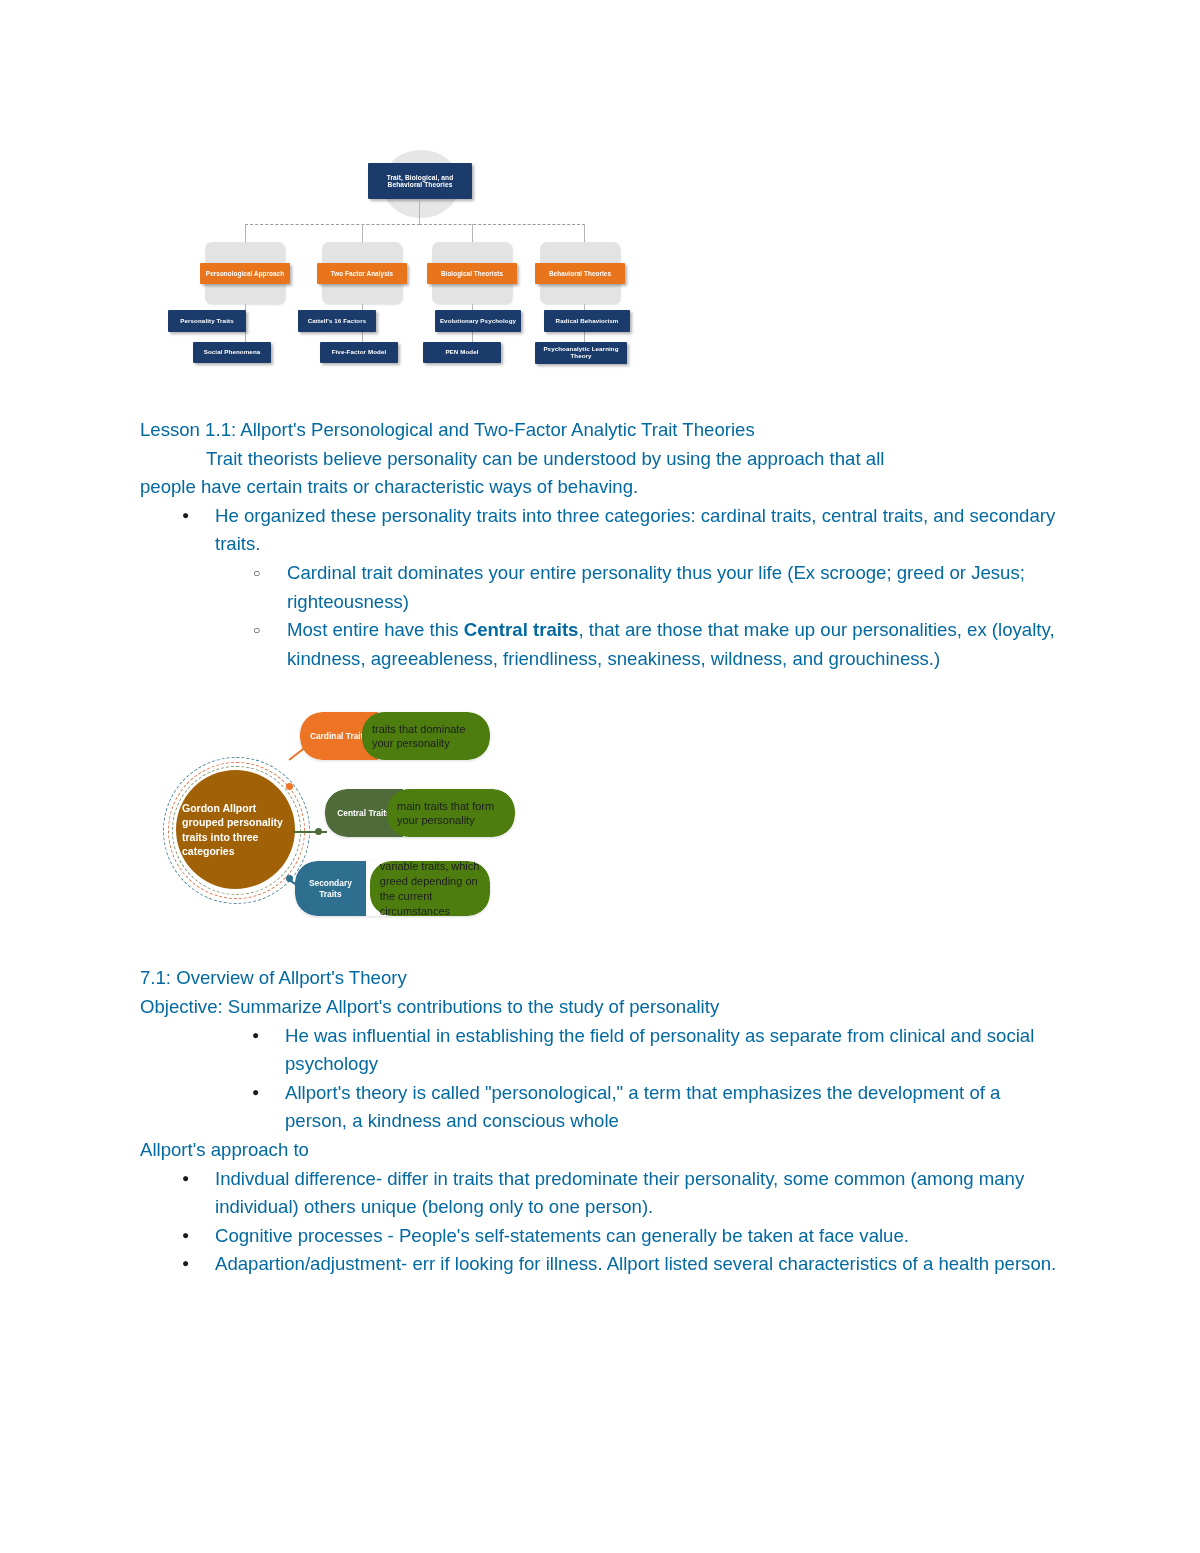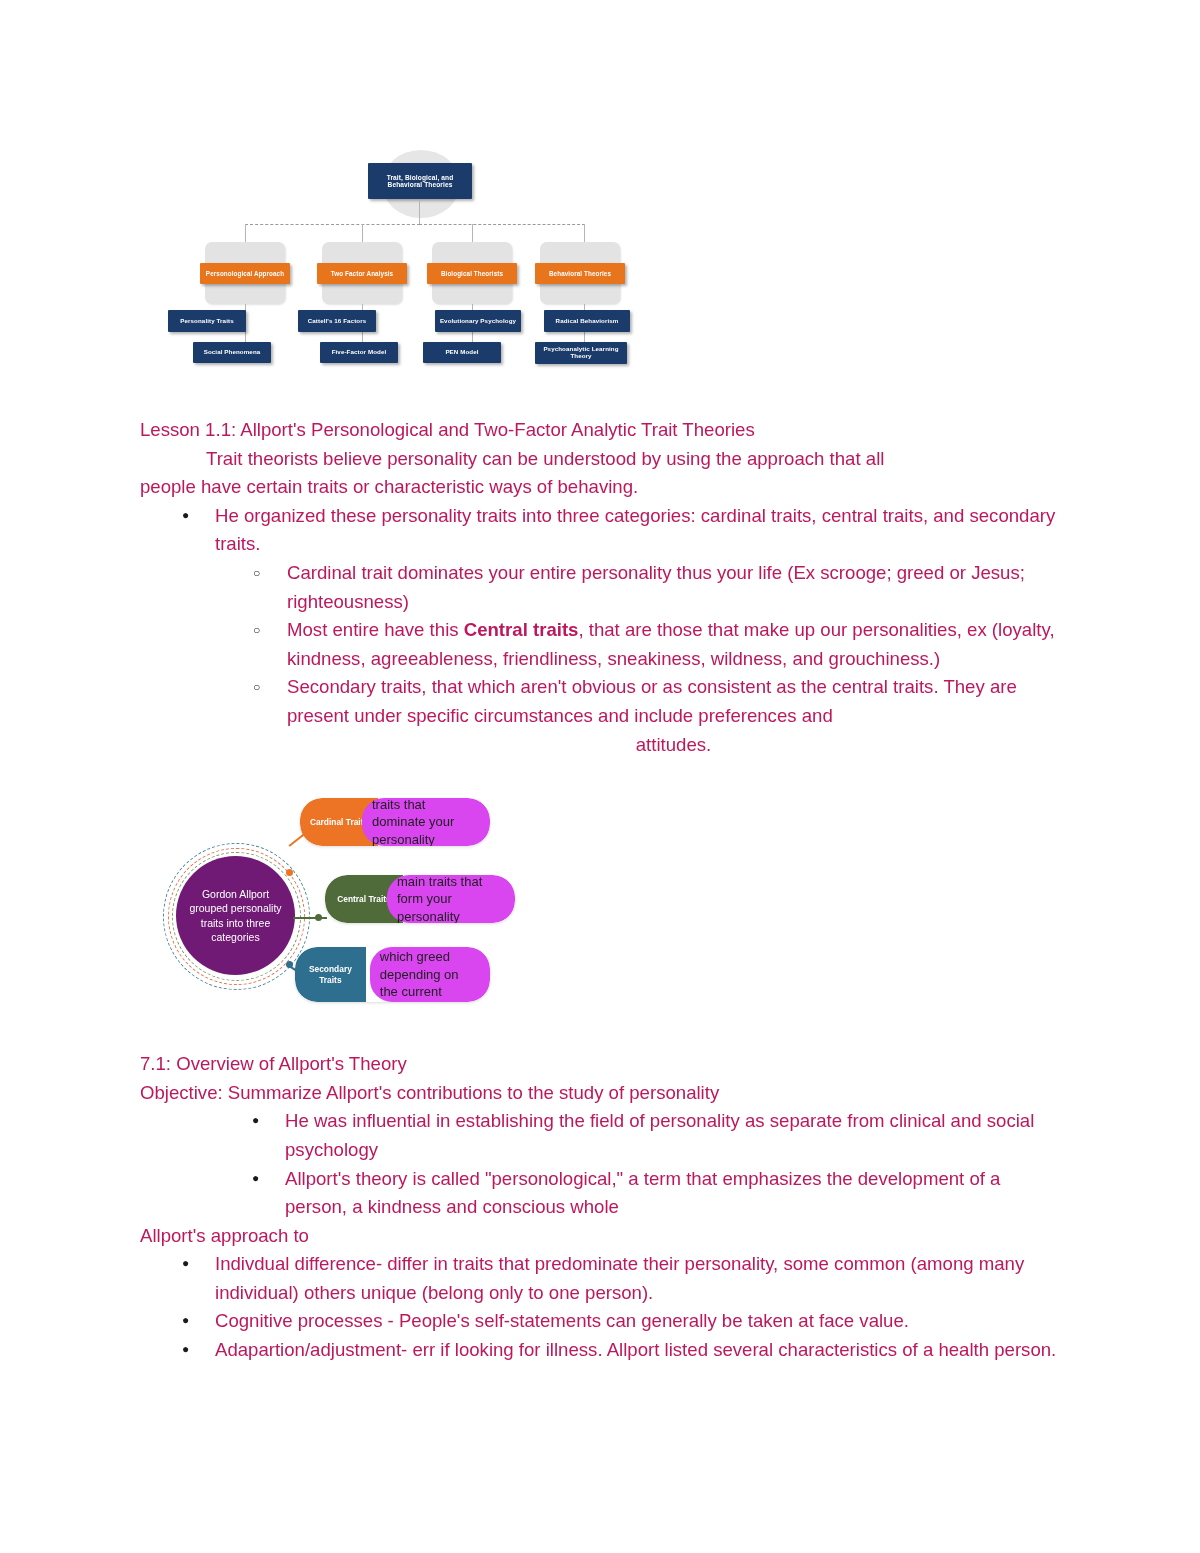--- a/index.html
+++ b/index.html
@@ -107,21 +107,21 @@
   #lf8 { left: 395px; top: 192px; width: 92px; height: 22px; }
 
   
   .body-text {
     margin: 0;
     padding: 0 0 0 140px;
     width: 1060px;
     box-sizing: border-box;
     font-size: 18.6px;
     line-height: 28.6px;
-    color: #be185d;
+    color: #0369a1;
   }
   .ln {
     margin: 0;
     font-size: 18.6px;
     line-height: 28.6px;
     max-width: 915px;
   }
   .ln.indent-tab { text-indent: 66px; }
   p.tight { margin: 0; }
 
@@ -201,30 +201,30 @@
     width: 127px; height: 127px;
     border-radius: 50%;
     border: 1.3px dashed #5f7a46;
     opacity: .8;
   }
   .cf-circle {
     position: absolute;
     left: 21px; top: 61px;
     width: 119px; height: 119px;
     border-radius: 50%;
-    background: #701a75;
+    background: #a16207;
     color: #fff;
     display: flex;
     align-items: center;
     justify-content: center;
-    text-align: center;
     font-size: 10.5px;
     line-height: 1.38;
     padding: 6px;
     box-sizing: border-box;
+    font-weight: bold;
   }
   .cf-pill {
     position: absolute;
     display: flex;
     align-items: stretch;
     border-radius: 22px;
     overflow: hidden;
     box-shadow: 0 1px 3px rgba(0,0,0,.14);
   }
   .cf-pill .lbl {
@@ -235,23 +235,23 @@
     color: #ffffff;
     font-size: 8.4px;
     line-height: 1.25;
     font-weight: 600;
     padding: 0 7px;
     box-sizing: border-box;
   }
   .cf-pill .desc {
     display: flex;
     align-items: center;
-    background: #d946ef;
+    background: #4d7c0f;
     color: #1e1e1e;
-    font-size: 13px;
+    font-size: 11px;
     line-height: 1.35;
     padding: 0 10px;
     border-radius: 22px;
     box-sizing: border-box;
     margin-left: -16px;
     z-index: 2;
   }
   #pill-cardinal { left: 145px; top: 3px; width: 190px; height: 48px; }
   #pill-cardinal .lbl { background: #ec7424; width: 78px; border-radius: 22px 0 0 22px; }
   #pill-cardinal .desc { width: 128px; }
@@ -331,24 +331,20 @@
 
     <ul class="lvl1">
       <li>
         <span>He organized these personality traits into three categories: cardinal traits, central traits, and secondary traits.</span>
         <ul class="lvl2">
           <li>
             <span>Cardinal trait dominates your entire personality thus your life (Ex scrooge; greed or Jesus; righteousness)</span>
           </li>
           <li>
             <span>Most entire have this </span><b>Central traits</b><span>, that are those that make up our personalities, ex (loyalty, kindness, agreeableness, friendliness, sneakiness, wildness, and grouchiness.)</span>
-          </li>
-          <li>
-            <span>Secondary traits, that which aren't obvious or as consistent as the central traits. They are present under specific circumstances and include preferences and</span>
-            <span class="ctr" style="display:block;">attitudes.</span>
           </li>
         </ul>
       </li>
     </ul>
   </div>
 
   <div class="gap-c"></div>
 
   <div class="circle-fig">
     <div class="cf-ring"></div>

